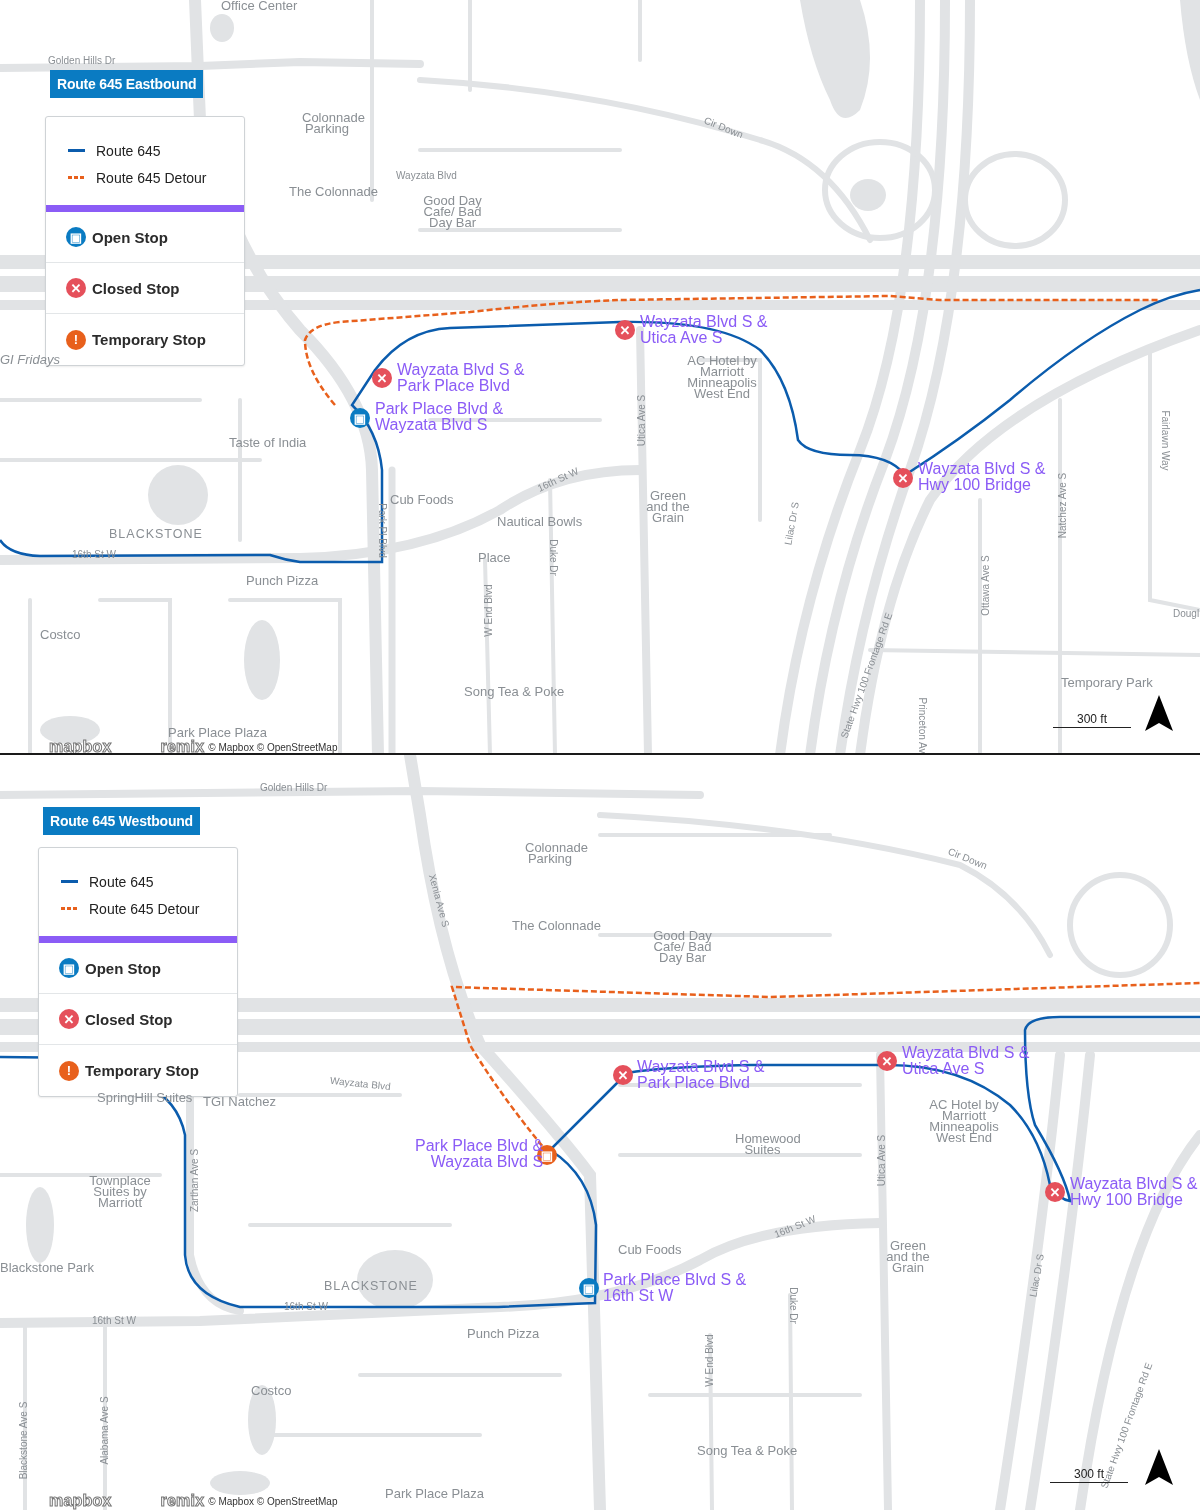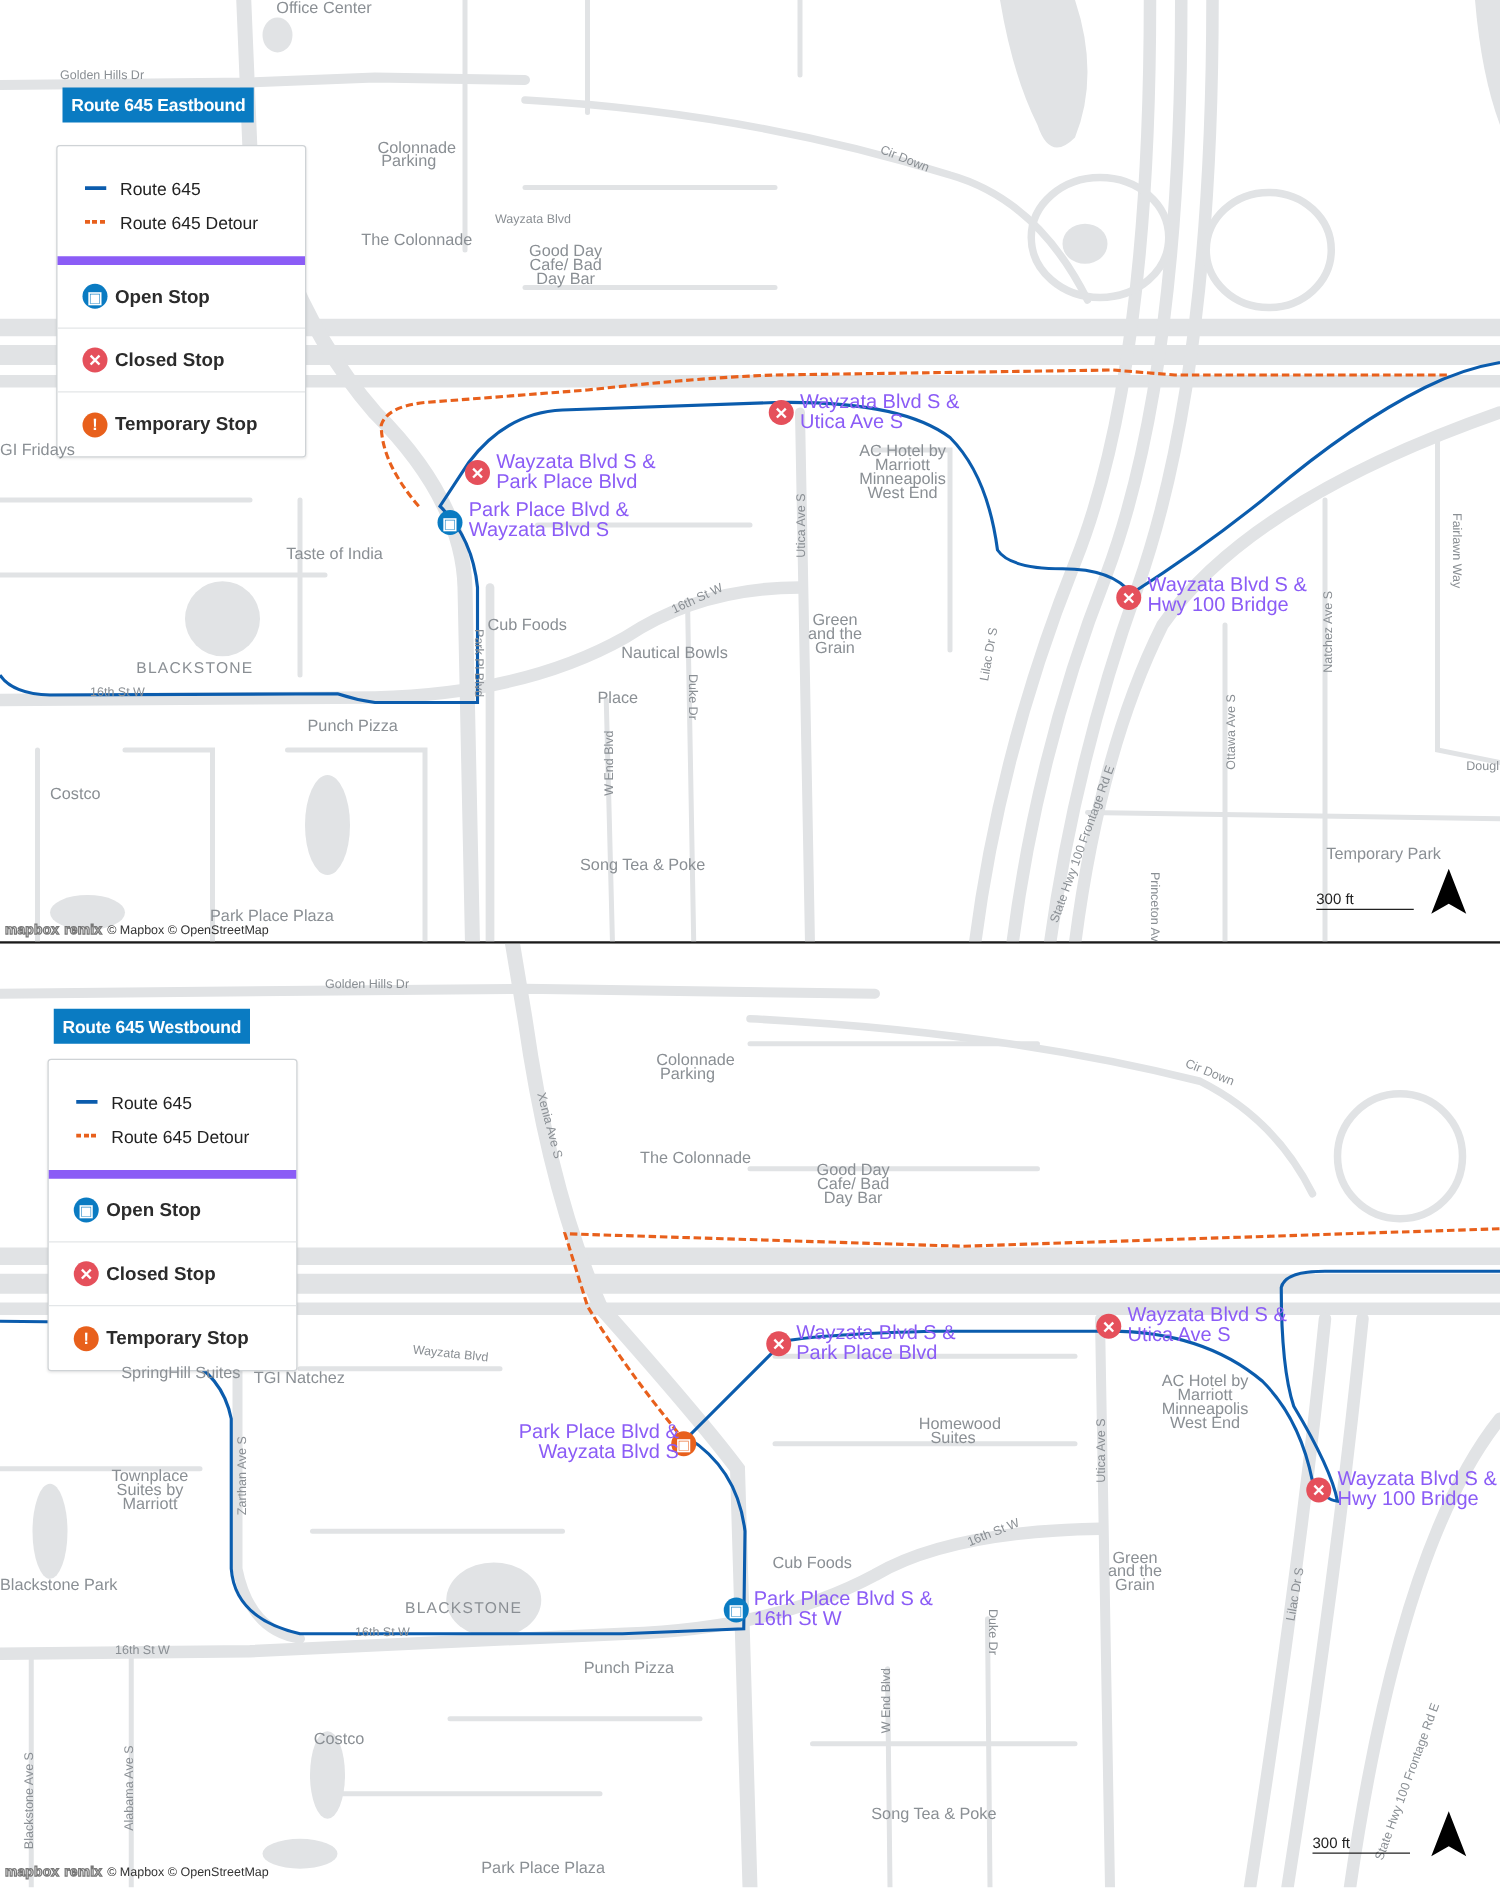--- a/index.html
+++ b/index.html
@@ -18,22 +18,22 @@
   .legend-stop:last-child { border-bottom: none; }
   .stop-icon { width: 20px; height: 20px; border-radius: 50%; margin-right: 6px; display: inline-flex; align-items: center; justify-content: center; color: #fff; font-size: 13px; font-weight: bold; }
   .ic-open { background: #0a7bc2; }
   .ic-closed { background: #e5505b; }
   .ic-temp { background: #e8601c; }
   .stop-label { position: absolute; font-size: 16px; color: #8b5cf6; line-height: 16px; white-space: nowrap; }
   .poi { position: absolute; font-size: 13px; color: #8a8f94; text-align: center; line-height: 11px; white-space: nowrap; }
   .street { position: absolute; font-size: 10px; color: #8a8f94; white-space: nowrap; }
   .neigh { position: absolute; font-size: 12.5px; color: #8a8f94; letter-spacing: 1px; }
   .attrib { position: absolute; font-size: 10px; color: #333; white-space: nowrap; display: flex; align-items: center; gap: 4px; }
-  .attrib .logo { font-size: 11px; font-weight: bold; color: #fff; -webkit-text-stroke: 1px #777; letter-spacing: 0.2px; }
-  .scale { position: absolute; width: 78px; border-bottom: 1.5px solid #222; font-size: 12px; color: #222; padding-bottom: 1px; }
+  .attrib .logo { font-size: 16px; font-weight: bold; color: #fff; -webkit-text-stroke: 1px #777; letter-spacing: 0.2px; margin-left: 45px; }
+  .scale { position: absolute; width: 78px; border-bottom: 1.5px solid #222; text-align: center; font-size: 12px; color: #222; padding-bottom: 1px; }
   .north { position: absolute; width: 0; height: 0; }
 </style>
 </head>
 <body>
 
 <div class="map-panel" id="panel-east">
   <svg class="map-svg" width="1200" height="755">
     <g fill="none" stroke="#e1e3e5" stroke-linecap="round">
 
       <path d="M0 68 L200 66 L300 62 L420 64" stroke-width="8"></path>
@@ -142,21 +142,21 @@
   <span class="stop-icon ic-closed" style="position:absolute;left:893px;top:468px;">✕</span>
   <div class="stop-label" style="left:918px;top:461px;">
       <div>Wayzata Blvd S &amp;</div>
       <div>Hwy 100 Bridge</div>
     </div>
 
   <div class="poi" style="left:221px;top:0px;">Office Center</div>
   <div class="poi" style="left:302px;top:112px;width:50px;white-space:normal;">Colonnade Parking</div>
   <div class="poi" style="left:289px;top:186px;">The Colonnade</div>
   <div class="poi" style="left:415px;top:195px;width:75px;white-space:normal;">Good Day Cafe/ Bad Day Bar</div>
-  <div class="poi" style="left:0px;top:354px;">GI Fridays</div>
+  <div class="poi" style="left:0px;top:354px;font-style:italic;">GI Fridays</div>
   <div class="poi" style="left:229px;top:389px;margin-top:48px;">Taste of India</div>
   <div class="poi" style="left:390px;top:494px;">Cub Foods</div>
   <div class="poi" style="left:497px;top:516px;">Nautical Bowls</div>
   <div class="poi" style="left:478px;top:552px;">Place</div>
   <div class="poi" style="left:246px;top:575px;">Punch Pizza</div>
   <div class="poi" style="left:40px;top:629px;">Costco</div>
   <div class="poi" style="left:464px;top:686px;">Song Tea &amp; Poke</div>
   <div class="poi" style="left:168px;top:727px;">Park Place Plaza</div>
   <div class="poi" style="left:672px;top:355px;width:100px;white-space:normal;">AC Hotel by Marriott Minneapolis West End</div>
   <div class="poi" style="left:642px;top:490px;width:52px;white-space:normal;">Green and the Grain</div>

